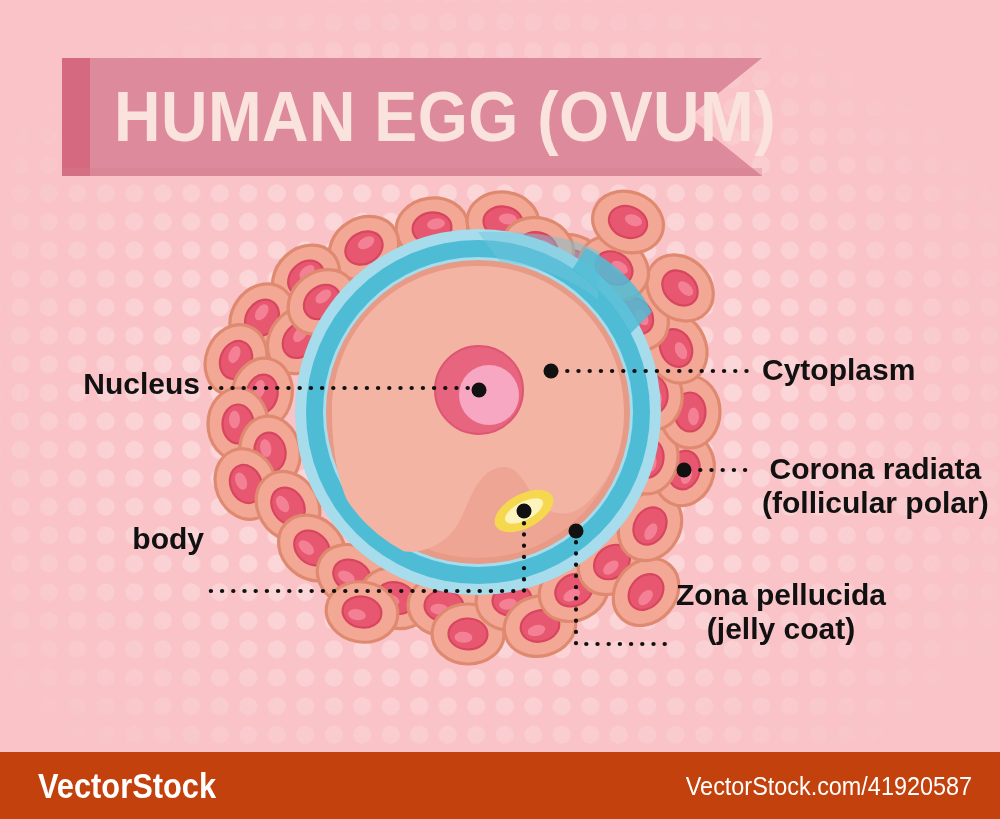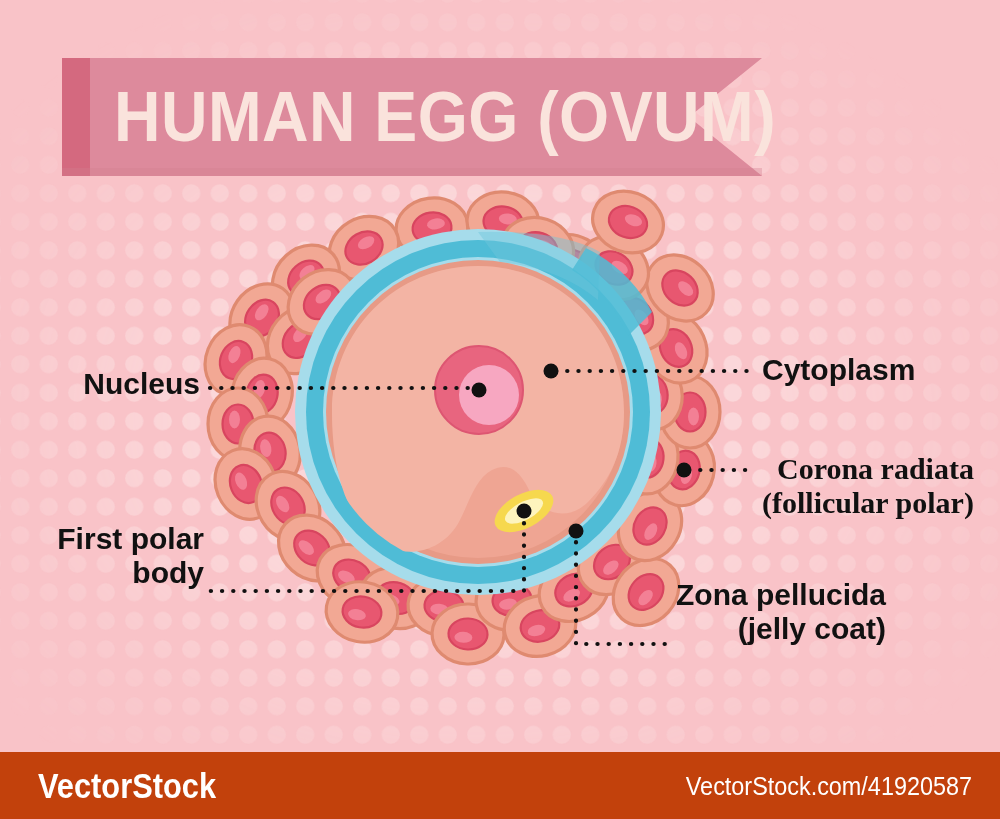--- a/index.html
+++ b/index.html
@@ -69,25 +69,25 @@
   .label {
     position: absolute;
     color: #111111;
     font-family: "Liberation Sans", sans-serif;
     font-weight: bold;
     font-size: 30px;
     line-height: 1.12;
     white-space: nowrap;
     user-select: none;
   }
-  .label.right { text-align: right; }
+  .label.right { text-align: center; }
   .label.left  { text-align: right; }
 
   #label-cytoplasm     { left: 762px; top: 353px; }
-  #label-corona        { left: 762px; top: 452px; font-family: Liberation Serif, serif; }
+  #label-corona        { left: 762px; top: 452px; }
   #label-zona          { left: 676px; top: 578px; }
   #label-nucleus       { left: 80px;  top: 367px; width: 120px; text-align: right; }
   #label-firstpolar    { left: 44px;  top: 522px; width: 160px; text-align: right; }
 
   
   #footer {
     position: absolute;
     left: 0;
     top: 752px;
     width: 1000px;
@@ -290,21 +290,20 @@
   <div class="label right" id="label-zona">
     <div>Zona pellucida</div>
     <div>(jelly coat)</div>
   </div>
 
   <div class="label left" id="label-nucleus">
     <div>Nucleus</div>
   </div>
 
   <div class="label left" id="label-firstpolar">
-    <div>First polar</div>
     <div>body</div>
   </div>
 
   <div id="footer">
     <div id="footer-brand">VectorStock</div>
     <div id="footer-url">VectorStock.com/41920587</div>
   </div>
 
 </div>
 

